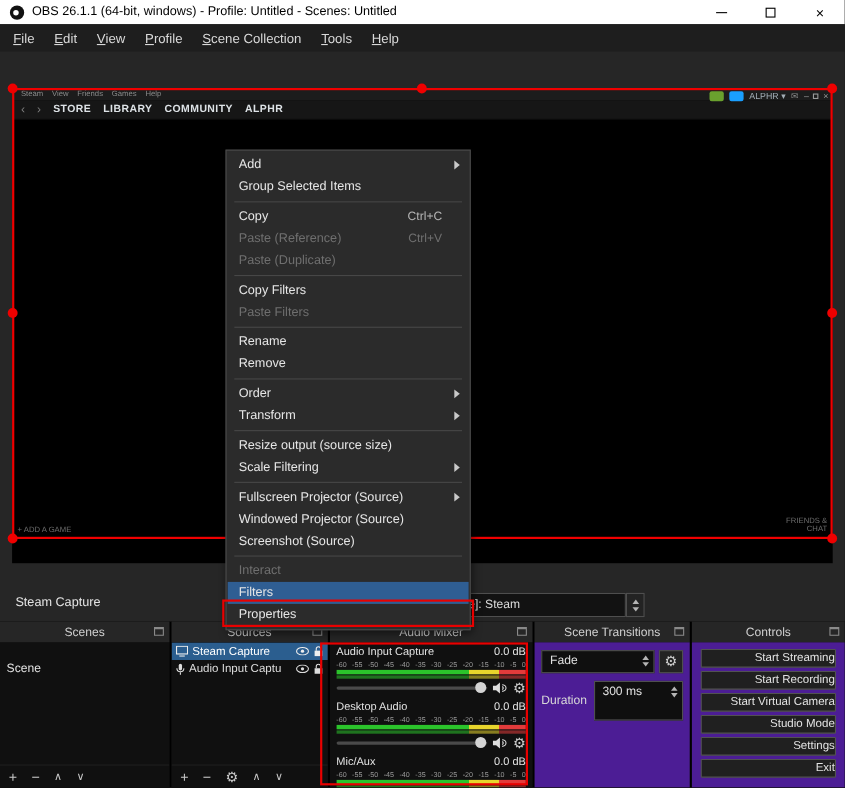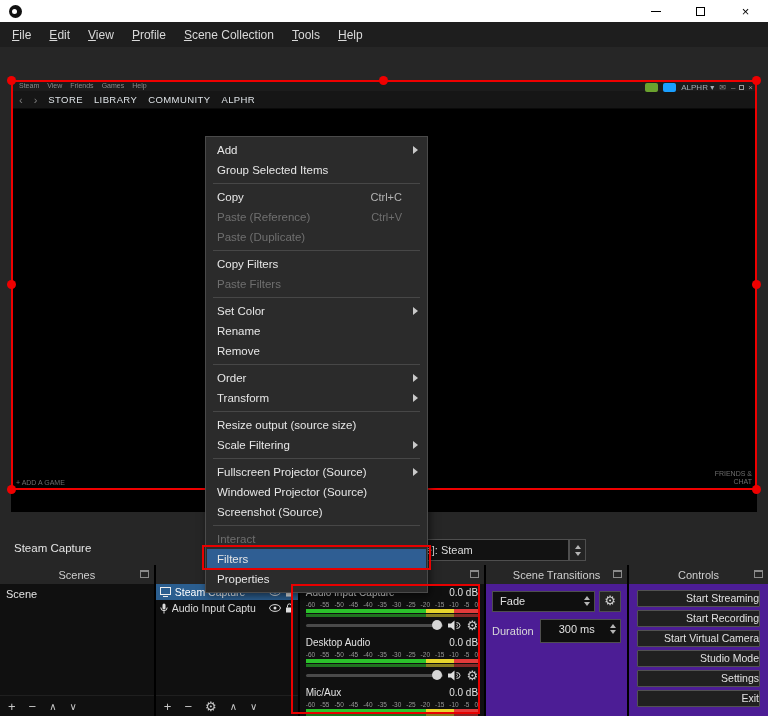--- a/index.html
+++ b/index.html
@@ -29,21 +29,21 @@
 
   
   .preview { position:absolute; left:0; top:47px; width:768px; height:518px; background:#262626; }
   .canvas { position:absolute; left:11px; top:33px; width:746px; height:432px; background:#000; }
 
   .steam-menurow { position:absolute; left:0; top:0; right:0; height:11px; display:flex; align-items:center;
                    padding-left:8px; gap:8px; font-size:7px; color:#8b8b8b; background:#1c1c1c; }
   .steam-navrow { position:absolute; left:0; top:11px; right:0; height:18px; display:flex; align-items:center;
                   padding-left:8px; gap:11px; background:#161616; border-bottom:1px solid #0a0a0a; }
   .steam-arrow { font-size:11px; color:#7f7f7f; line-height:10px; }
-  .steam-nav-item { font-size:9.5px; font-weight:normal; letter-spacing:.4px; color:#dde2e6; }
+  .steam-nav-item { font-size:9.5px; font-weight:bold; letter-spacing:.4px; color:#dde2e6; }
   .steam-topright { position:absolute; right:4px; top:3px; display:flex; align-items:center; gap:5px; }
   .badge { width:13px; height:9px; border-radius:2px; display:inline-block; }
   .badge.green { background:#6aa12e; }
   .badge.blue { background:#1a9fff; }
   .steam-account { font-size:8px; color:#a3adb5; }
   .steam-mail { font-size:8px; color:#8a8a8a; }
   .steam-winctl { display:flex; gap:4px; align-items:center; color:#9a9a9a; font-size:8px; }
   .steam-winctl i { display:block; width:5px; height:5px; border:1px solid #9a9a9a; }
   .steam-bottombar { position:absolute; left:5px; right:5px; top:386px; height:20px; display:flex;
                      justify-content:space-between; align-items:flex-end; font-size:7px; color:#6d6d6d; }
@@ -74,21 +74,21 @@
   .dock { height:100%; display:flex; flex-direction:column; background:#131313; }
   .dock-scenes { width:156px; } .dock-sources { width:144px; } .dock-mixer { width:187px; }
   .dock-transitions { width:143px; } .dock-controls { width:141px; }
   .dock-header { height:19px; flex:none; background:#262626; color:#cfcfcf; font-size:11px;
                  display:flex; align-items:center; justify-content:center; position:relative; }
   .dock-float { position:absolute; right:5px; top:5px; width:9px; height:8px; border:1px solid #8a8a8a;
                 border-top-width:2px; }
   .dock-body { flex:1; background:#101010; position:relative; overflow:hidden; }
   .dock-body.panel { background:#4c1d95; }
 
-  .list-row { height:17px; line-height:17px; padding:2px 6px; font-size:11px; color:#e2e2e2; }
+  .list-row { height:17px; line-height:17px; padding:16px 6px; font-size:11px; color:#e2e2e2; }
   .src-row { height:16px; display:flex; align-items:center; gap:4px; padding:0 4px; font-size:10.5px;
              color:#dcdcdc; white-space:nowrap; overflow:hidden; }
   .src-row.selected { background:#2b5e8f; color:#fff; }
   .src-label { flex:1; overflow:hidden; }
   .dock-toolbar { position:absolute; bottom:0; left:0; right:0; height:21px; display:flex; align-items:center;
                   padding:0 8px; gap:13px; color:#c8c8c8; border-top:1px solid #1f1f1f; background:#101010; }
   .tb-icon { font-size:13px; line-height:21px; }
   .tb-icon.small { font-size:10px; }
 
   
@@ -107,22 +107,22 @@
 
   
   .tr-pad { padding:7px 6px; }
   .tr-row1 { display:flex; gap:4px; }
   .combo { flex:1; height:21px; background:#0f0f0f; border:1px solid #4f4f4f; position:relative;
            font-size:11px; color:#e0e0e0; line-height:19px; padding:0 16px 0 7px; }
   .combo-arrows { position:absolute; right:4px; top:4px; display:flex; flex-direction:column; gap:2px; }
   .gear-btn { width:22px; height:21px; background:#232323; border:1px solid #4f4f4f; color:#cfcfcf;
               font-size:13px; text-align:center; line-height:18px; }
   .tr-row2 { margin-top:7px; display:flex; align-items:center; gap:6px; font-size:11px; color:#d8d8d8; }
-  .spinfield { flex:1; height:24px; background:#0f0f0f; border:1px solid #4f4f4f; position:relative;
-               font-size:11px; color:#e0e0e0; line-height:19px; padding:0 16px 0 18px; }
+  .spinfield { flex:1; height:36px; background:#0f0f0f; border:1px solid #4f4f4f; position:relative;
+               font-size:11px; color:#e0e0e0; line-height:19px; padding:0 16px 0 7px; }
 
   
   .ctl-pad { padding:6px 8px; }
   .ctrl-btn { display:block; width:100%; height:17px; margin-bottom:3px; background:#202020;
               border:1px solid #525252; color:#e2e2e2; font-size:10.5px; text-align:right;
               line-height:15px; border-radius:1px; }
 
   
   .context-menu { position:absolute; left:205px; top:136px; width:223px; background:#2b2b2b;
                   border:1px solid #4a4a4a; padding:3px 1px; z-index:50; box-shadow:2px 3px 8px rgba(0,0,0,.55); }
@@ -141,20 +141,21 @@
   .ann-filters { left:202px; top:545px; width:229px; height:25px; }
   .ann-mixer { left:291px; top:584px; width:189px; height:130px; }
 </style>
 </head>
 <body>
 
 <div class="screen">
 
   <div class="titlebar">
     <span class="obs-logo"></span>
+    <span class="win-title">OBS 26.1.1 (64-bit, windows) - Profile: Untitled - Scenes: Untitled</span>
     <div class="caption-btns">
       <div class="cap cap-min">
           <i></i>
         </div>
       <div class="cap cap-max">
           <i></i>
         </div>
       <div class="cap cap-close">
           <span>×</span>
         </div>
@@ -465,24 +466,20 @@
       </div>
     <div class="cm-sep"></div>
     <div class="cm-item">
         <span class="cm-label">Copy Filters</span>
       </div>
     <div class="cm-item disabled">
         <span class="cm-label">Paste Filters</span>
       </div>
     <div class="cm-sep"></div>
     <div class="cm-item">
-        <span class="cm-label">Set Color</span>
-        <span class="cm-arrow"></span>
-      </div>
-    <div class="cm-item">
         <span class="cm-label">Rename</span>
       </div>
     <div class="cm-item">
         <span class="cm-label">Remove</span>
       </div>
     <div class="cm-sep"></div>
     <div class="cm-item">
         <span class="cm-label">Order</span>
         <span class="cm-arrow"></span>
       </div>

